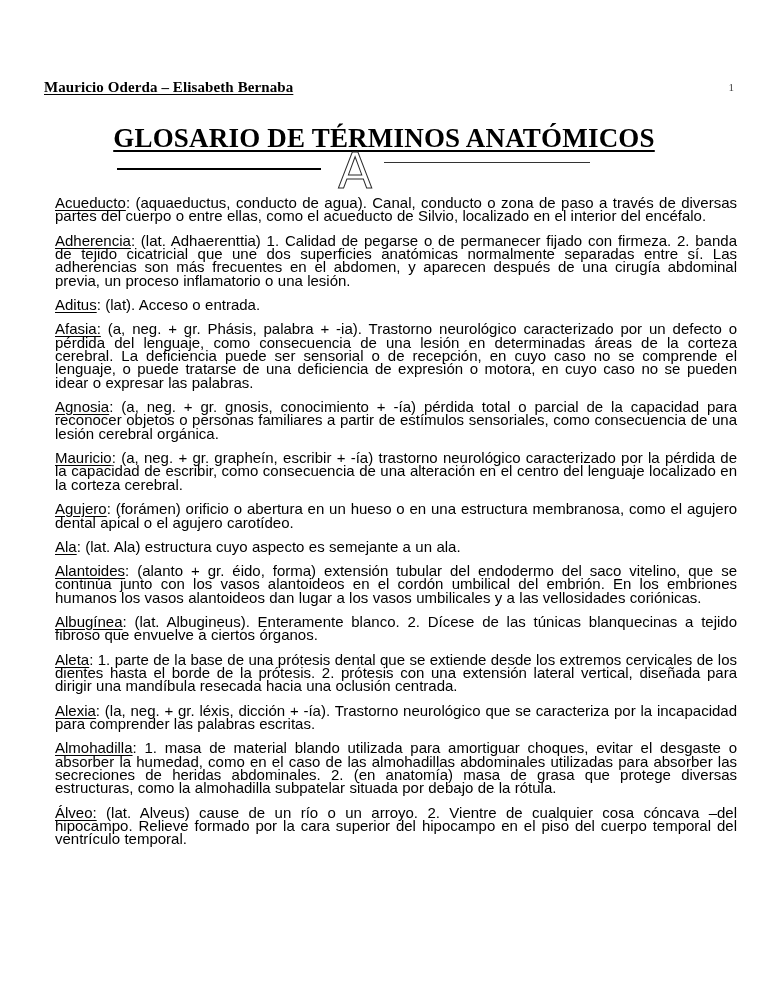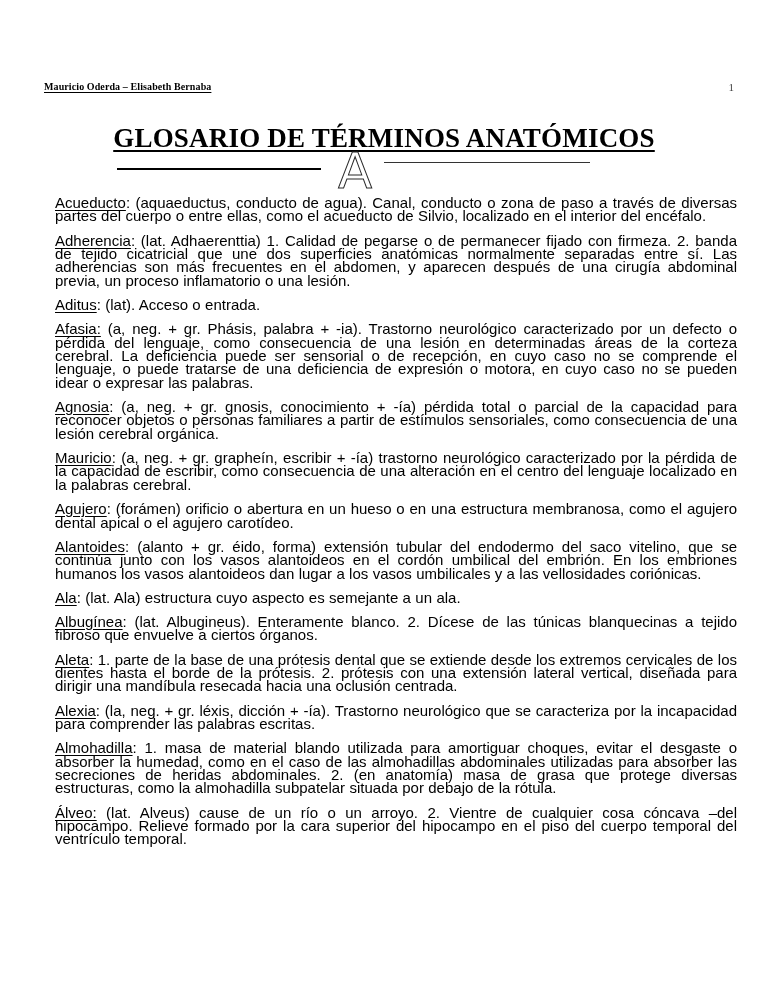--- a/index.html
+++ b/index.html
@@ -27,21 +27,21 @@
     left: 44px;
     top: 80px;
     width: 690px;
     display: flex;
     align-items: flex-start;
     justify-content: space-between;
   }
   .author-line {
     font-family: "Liberation Serif", serif;
     font-weight: bold;
-    font-size: 10px;
+    font-size: 15px;
     line-height: 14px;
     text-decoration: underline;
     text-underline-offset: 2px;
     letter-spacing: 0.1px;
     white-space: nowrap;
   }
   .page-number {
     font-family: "Liberation Serif", serif;
     font-size: 11px;
     line-height: 14px;
@@ -146,24 +146,24 @@
     <div class="section-letter">A</div>
     <div class="rule rule-right"></div>
   </div>
 
   <div class="body-text">
       <p class="entry"><span class="term">Acueducto</span><span>:</span><span> (aquaeductus, conducto de agua). Canal, conducto o zona de paso a través de diversas partes del cuerpo o entre ellas, como el acueducto de Silvio, localizado en el interior del encéfalo.</span></p>
       <p class="entry"><span class="term">Adherencia</span><span>:</span><span> (lat. Adhaerenttia) 1. Calidad de pegarse o de permanecer fijado con firmeza. 2. banda de tejido cicatricial que une dos superficies anatómicas normalmente separadas entre sí. Las adherencias son más frecuentes en el abdomen, y aparecen después de una cirugía abdominal previa, un proceso inflamatorio o una lesión.</span></p>
       <p class="entry"><span class="term">Aditus</span><span>:</span><span> (lat). Acceso o entrada.</span></p>
       <p class="entry"><span class="term">Afasia:</span><span> (a, neg. + gr. Phásis, palabra + -ia). Trastorno neurológico caracterizado por un defecto o pérdida del lenguaje, como consecuencia de una lesión en determinadas áreas de la corteza cerebral. La deficiencia puede ser sensorial o de recepción, en cuyo caso no se comprende el lenguaje, o puede tratarse de una deficiencia de expresión o motora, en cuyo caso no se pueden idear o expresar las palabras.</span></p>
       <p class="entry"><span class="term">Agnosia</span><span>:</span><span> (a, neg. + gr. gnosis, conocimiento +  -ía) pérdida total o parcial de la capacidad para reconocer objetos o personas familiares a partir de estímulos sensoriales, como consecuencia de una lesión cerebral orgánica.</span></p>
-      <p class="entry"><span class="term">Mauricio</span><span>:</span><span> (a, neg. + gr. grapheín, escribir +  -ía) trastorno neurológico caracterizado por la pérdida de la capacidad de escribir, como consecuencia de una alteración en el centro del lenguaje localizado en la palabras cerebral.</span></p>
+      <p class="entry"><span class="term">Mauricio</span><span>:</span><span> (a, neg. + gr. grapheín, escribir +  -ía) trastorno neurológico caracterizado por la pérdida de la capacidad de escribir, como consecuencia de una alteración en el centro del lenguaje localizado en la corteza cerebral.</span></p>
       <p class="entry"><span class="term">Agujero</span><span>:</span><span> (forámen) orificio o abertura en un hueso o en una estructura membranosa, como el agujero dental apical o el agujero carotídeo.</span></p>
+      <p class="entry"><span class="term">Ala</span><span>:</span><span> (lat. Ala) estructura cuyo aspecto es semejante a un ala.</span></p>
       <p class="entry"><span class="term">Alantoides</span><span>:</span><span> (alanto + gr. éido, forma) extensión tubular del endodermo del saco vitelino, que se continúa junto con los vasos alantoideos en el cordón umbilical del embrión. En los embriones humanos los vasos alantoideos dan lugar a los vasos umbilicales y a las vellosidades coriónicas.</span></p>
-      <p class="entry"><span class="term">Ala</span><span>:</span><span> (lat. Ala) estructura cuyo aspecto es semejante a un ala.</span></p>
       <p class="entry"><span class="term">Albugínea</span><span>:</span><span> (lat. Albugineus). Enteramente blanco. 2. Dícese de las túnicas blanquecinas a tejido fibroso que envuelve a ciertos órganos.</span></p>
       <p class="entry"><span class="term">Aleta</span><span>:</span><span> 1. parte de la base de una prótesis dental que se extiende desde los extremos cervicales de los dientes hasta el borde de la prótesis. 2. prótesis con una extensión lateral vertical, diseñada para dirigir una mandíbula resecada hacia una oclusión centrada.</span></p>
       <p class="entry"><span class="term">Alexia</span><span>:</span><span> (la, neg. + gr. léxis, dicción +  -ía). Trastorno neurológico que se caracteriza por la incapacidad para comprender las palabras escritas.</span></p>
       <p class="entry"><span class="term">Almohadilla</span><span>:</span><span> 1. masa de material blando utilizada para amortiguar choques, evitar el desgaste o absorber la humedad, como en el caso de las almohadillas abdominales utilizadas para absorber las secreciones de heridas abdominales. 2. (en anatomía) masa de grasa que protege diversas estructuras, como la almohadilla subpatelar situada por debajo de la rótula.</span></p>
       <p class="entry"><span class="term">Álveo:</span><span> (lat. Alveus) cause de un río o un arroyo. 2. Vientre de cualquier cosa cóncava –del hipocampo. Relieve formado por la cara superior del hipocampo en el piso del cuerpo temporal del ventrículo temporal.</span></p>
     </div>
 
 </div>
 
 </body></html>

